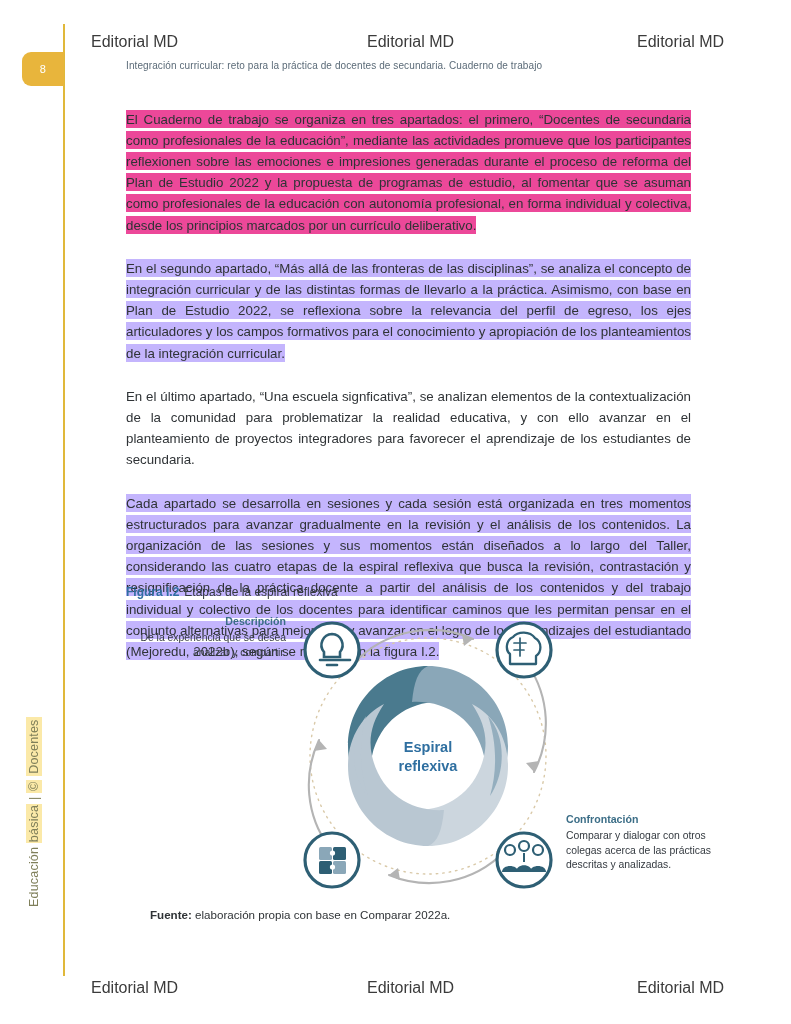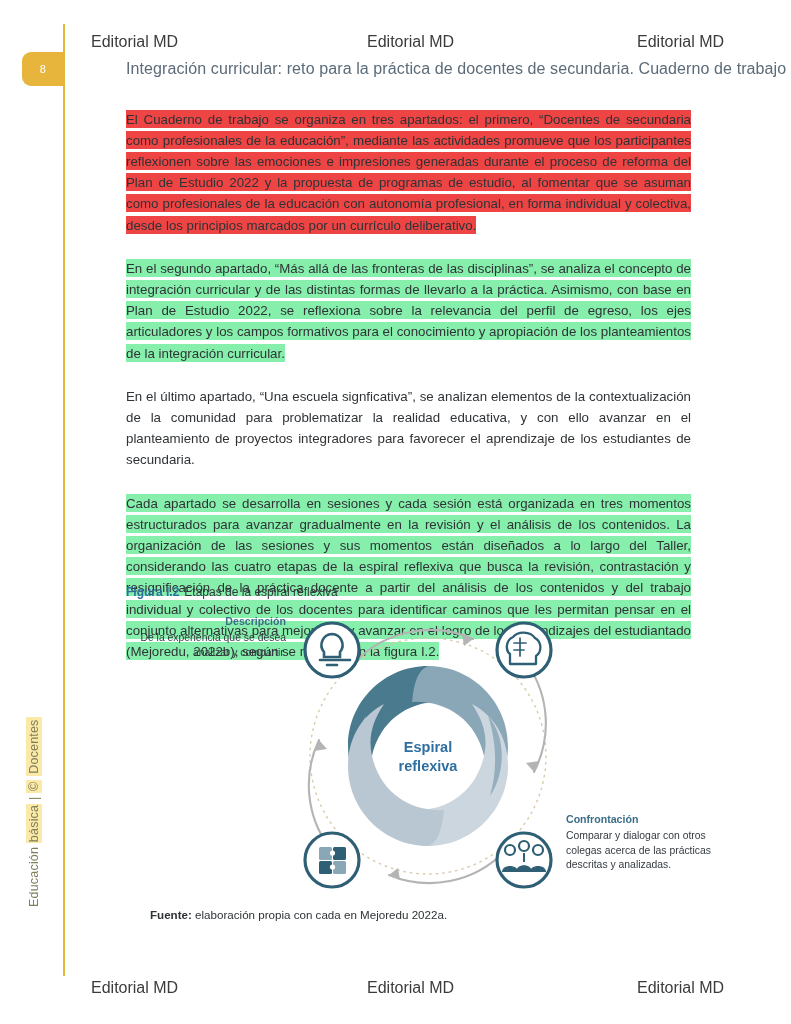--- a/index.html
+++ b/index.html
@@ -93,21 +93,21 @@
     white-space: nowrap;
   }
   .wm.a { left: 91px; }
   .wm.b { left: 367px; }
   .wm.c { left: 637px; }
 
   .running-title {
     position: absolute;
     left: 126px;
     top: 60px;
-    font-size: 16px;
+    font-size: 10px;
     color: #5b6b78;
     letter-spacing: .1px;
     white-space: nowrap;
   }
 
   
   .content {
     position: absolute;
     left: 126px;
     top: 108px;
@@ -119,22 +119,22 @@
     line-height: 21.2px;
     color: #2f3336;
     text-align: justify;
     font-family: "Liberation Sans", sans-serif;
   }
   p.body span.t {
     padding: 1.5px 0;
     box-decoration-break: clone;
     -webkit-box-decoration-break: clone;
   }
-  p.hl-strong span.t { background: #ef4444; }
-  p.hl-soft span.t   { background: #86efac; }
+  p.hl-strong span.t { background: #ec4899; }
+  p.hl-soft span.t   { background: #c4b5fd; }
   span.t.dark        { background: #f6d552; }
 
   
   .fig-caption {
     position: absolute;
     left: 126px;
     top: 585px;
     font-size: 12px;
     color: #33393d;
   }
@@ -356,21 +356,21 @@
             <circle cx="246" cy="242" r="5" fill="none" stroke="#2e5f74" stroke-width="2.2"></circle>
             <path d="M238 264 C 238 256 254 256 254 264 Z" fill="#2e5f74"></path>
           </g>
         </g>
 
       </svg>
     </div>
   </div>
 
   <div class="source">
-    <b>Fuente:</b><span> elaboración propia con cada en Mejoredu 2022a.</span>
+    <b>Fuente:</b><span> elaboración propia con base en Comparar 2022a.</span>
   </div>
 
   <div class="watermark-row bottom">
     <span class="wm a">Editorial MD</span>
     <span class="wm b">Editorial MD</span>
     <span class="wm c">Editorial MD</span>
   </div>
 
 </div>
 

